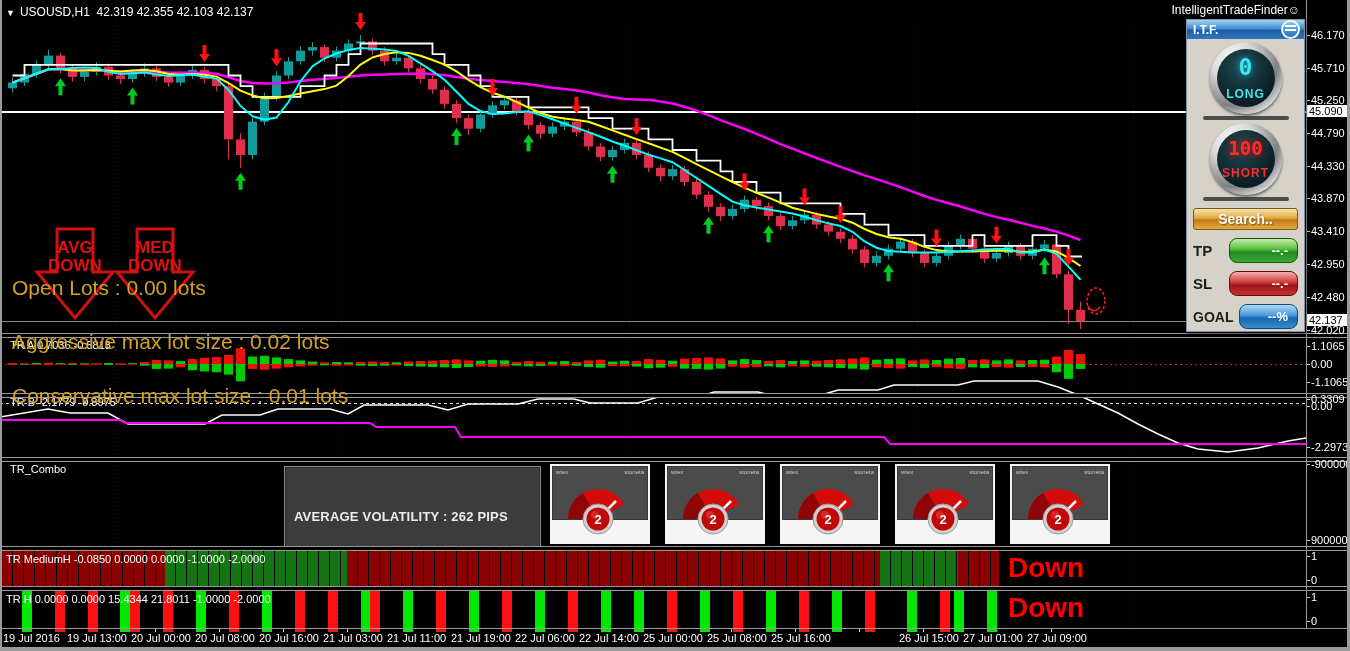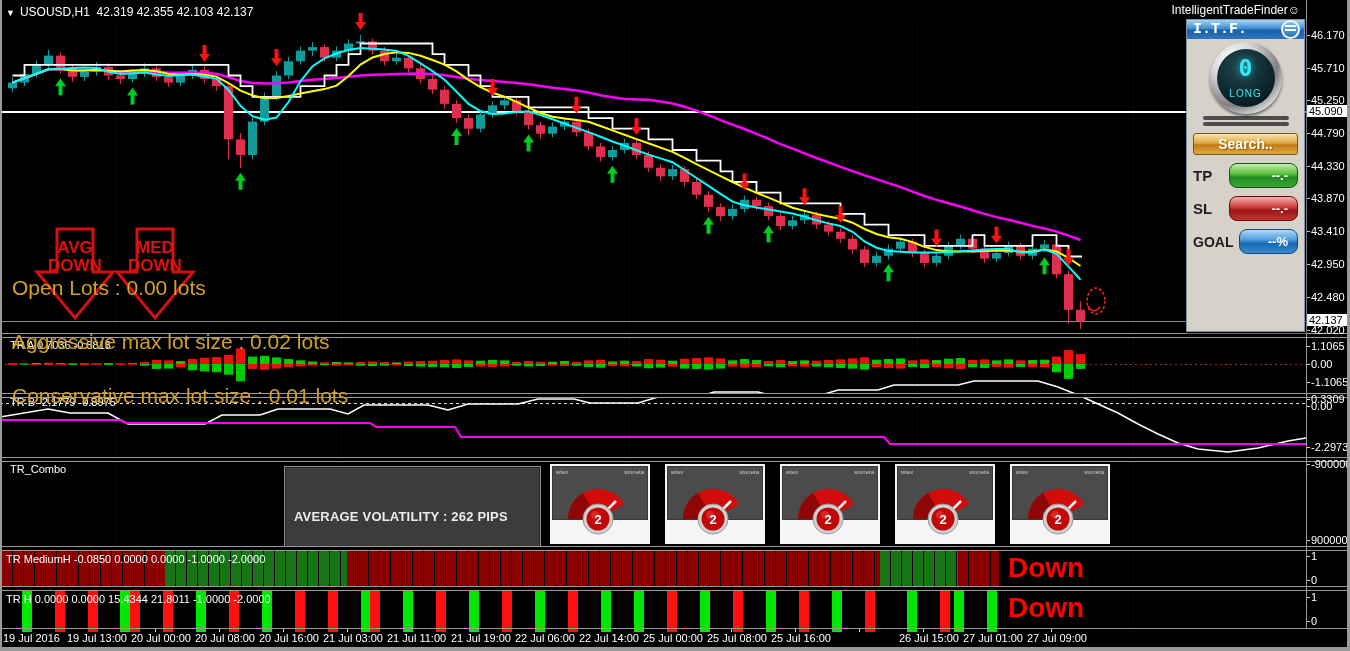--- a/index.html
+++ b/index.html
@@ -33,35 +33,35 @@
             font-size:13px;font-weight:600;letter-spacing:.2px;padding:7px 0 0 9px;line-height:17px;
             white-space:pre;}
   .gauge-card{position:absolute;top:2px;width:100px;height:80px;}
   .gauge-label{position:absolute;top:80px;width:100px;text-align:center;color:#ff0000;
                font-weight:bold;font-size:16px;}
   
   #itf{position:absolute;left:1186px;top:19px;width:117px;height:311px;background:#d6d2ca;
        border:1px solid #7d90a8;box-shadow:1px 2px 3px rgba(0,0,0,.6);z-index:10;}
   #itf-header{height:19px;background:linear-gradient(180deg,#a6d4f2 0%,#3f8cd0 45%,#1a5fa8 55%,#2e77bf 100%);
               display:flex;align-items:center;padding:0 4px 0 6px;}
-  #itf-title{color:#fff;font-weight:bold;font-size:15px;flex:1;font-family:Liberation Mono, monospace;}
+  #itf-title{color:#fff;font-weight:bold;font-size:12px;flex:1;}
   #itf-menu{width:15px;height:15px;border-radius:50%;border:2px solid #f0f6fc;
             background:linear-gradient(#7ec0ea,#2a72b8);position:relative;cursor:pointer;}
   #itf-menu::after{content:"";position:absolute;left:2px;right:2px;top:3px;height:8px;
             background:repeating-linear-gradient(180deg,#fff 0 2px,rgba(0,0,0,0) 2px 4px);}
   .itf-gauge{width:72px;height:72px;border-radius:50%;margin:3px auto 0;position:relative;
              background:radial-gradient(circle at 32% 26%,#ffffff,#d9d9d9 30%,#808080 62%,#e8e8e8 82%,#6a6a6a);
              box-shadow:0 2px 3px rgba(0,0,0,.55);}
   .itf-inner{position:absolute;inset:7px;border-radius:50%;
              background:radial-gradient(circle at 42% 30%,#214a52,#0a1d24 72%);
              display:flex;flex-direction:column;align-items:center;justify-content:center;}
   .itf-val{font-family:"DejaVu Sans Mono",monospace;font-weight:bold;line-height:1;}
   .itf-val.long{color:#3fe5f0;font-size:23px;text-shadow:0 0 7px #0ab6c8;}
   .itf-val.short{color:#ff2e2e;font-size:19px;text-shadow:0 0 7px #c00;}
-  .itf-sub{font-size:10px;font-weight:normal;letter-spacing:1px;margin-top:8px;}
+  .itf-sub{font-size:12px;font-weight:bold;letter-spacing:1px;margin-top:8px;}
   .itf-sub.long{color:#3fe5f0;}
   .itf-sub.short{color:#ff2e2e;}
   .itf-shadow{width:86px;height:4px;background:#4c4c4c;border-radius:2px;margin:2px auto 0;}
   #itf-search{margin:7px 6px 0;height:20px;border:1px solid #7a5a10;border-radius:3px;cursor:pointer;
       background:linear-gradient(180deg,#f6e4b2 0%,#e3a93f 45%,#c07a16 55%,#e2ab45 100%);
       color:#fff;font-weight:bold;font-size:14px;text-align:center;line-height:20px;
       text-shadow:1px 1px 1px #8a5a00;}
   .itf-row{display:flex;align-items:center;margin:8px 6px 0;}
   .itf-row .lbl{width:36px;font-size:15px;font-weight:bold;color:#1d1d1d;}
   .itf-row .btn{flex:1;height:23px;border-radius:8px;cursor:pointer;display:flex;align-items:center;
@@ -757,20 +757,26 @@
       <span id="itf-title">I.T.F.</span>
       <span id="itf-menu"></span>
     </div>
     <div class="itf-gauge">
       <div class="itf-inner">
         <span class="itf-val long">0</span>
         <span class="itf-sub long">LONG</span>
       </div>
     </div>
     <div class="itf-shadow"></div>
+    <div class="itf-gauge">
+      <div class="itf-inner">
+        <span class="itf-val short">100</span>
+        <span class="itf-sub short">SHORT</span>
+      </div>
+    </div>
     <div class="itf-shadow"></div>
     <div id="itf-search">Search..</div>
     <div class="itf-row">
       <span class="lbl">TP</span>
       <span class="btn green">
           <span>--.-</span>
         </span>
     </div>
     <div class="itf-row">
       <span class="lbl">SL</span>

